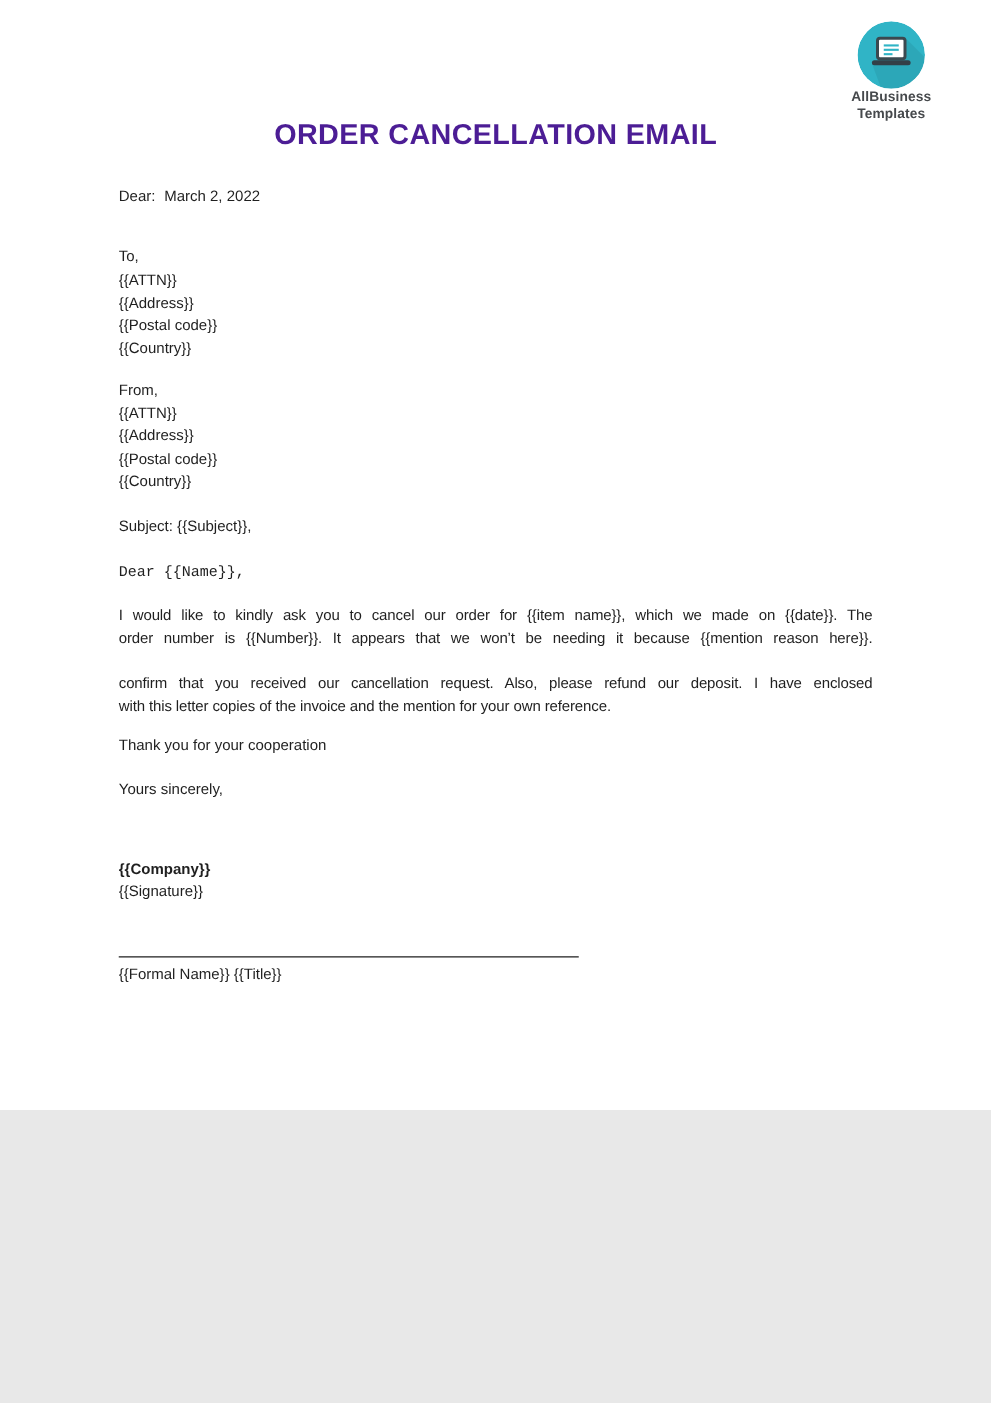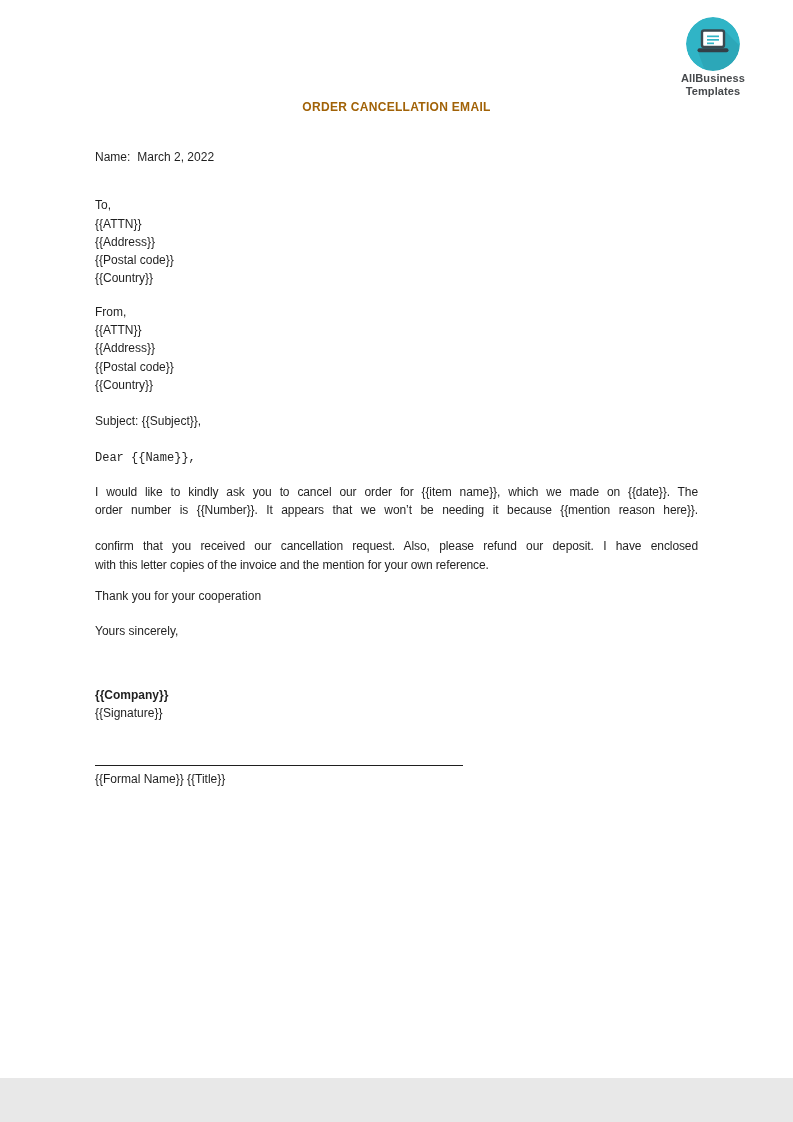--- a/index.html
+++ b/index.html
@@ -1,19 +1,19 @@
 <!DOCTYPE html>
 <html><head>
 <meta charset="utf-8">
 <style>
   html, body { margin: 0; padding: 0; background: #e8e8e8; }
   .page {
     position: relative;
     width: 793px;
-    height: 1078px;
+    height: 888px;
     margin: 0 auto;
     background: #ffffff;
     font-family: "Liberation Sans", sans-serif;
     font-size: 12px;
     line-height: 18.3px;
     color: #1f1f1f;
     overflow: hidden;
   }
 
   
@@ -30,26 +30,26 @@
     line-height: 13px;
     font-weight: 600;
     color: #46494c;
     letter-spacing: 0.1px;
   }
 
   
   .content { padding: 96px 95px 0 95px; }
   .title {
     margin: 0;
-    font-size: 12px;
+    font-size: 23px;
     line-height: 22px;
     font-weight: bold;
     letter-spacing: 0.3px;
     text-align: center;
-    color: #a16207;
+    color: #4c1d95;
   }
 
   .date-row { margin-top: 30px; }
   .date-row .gap { display: inline-block; width: 7px; }
 
   .addr-block.to { margin-top: 30px; }
   .addr-block.from { margin-top: 15px; }
   .subject-row { margin-top: 18px; }
   .salutation-row { margin-top: 18px; font-family: Liberation Mono, monospace; }
 
@@ -112,21 +112,21 @@
     </svg>
     <div class="brand">AllBusiness</div>
     <div class="brand">Templates</div>
   </div>
 
   <div class="content">
 
     <h1 class="title">ORDER CANCELLATION EMAIL</h1>
 
     <div class="date-row">
-      <span>Name:</span><span class="gap"></span><span>March 2, 2022</span>
+      <span>Dear:</span><span class="gap"></span><span>March 2, 2022</span>
     </div>
 
     <div class="addr-block to">
       <div>To,</div>
       <div>{{ATTN}}</div>
       <div>{{Address}}</div>
       <div>{{Postal code}}</div>
       <div>{{Country}}</div>
     </div>
 

